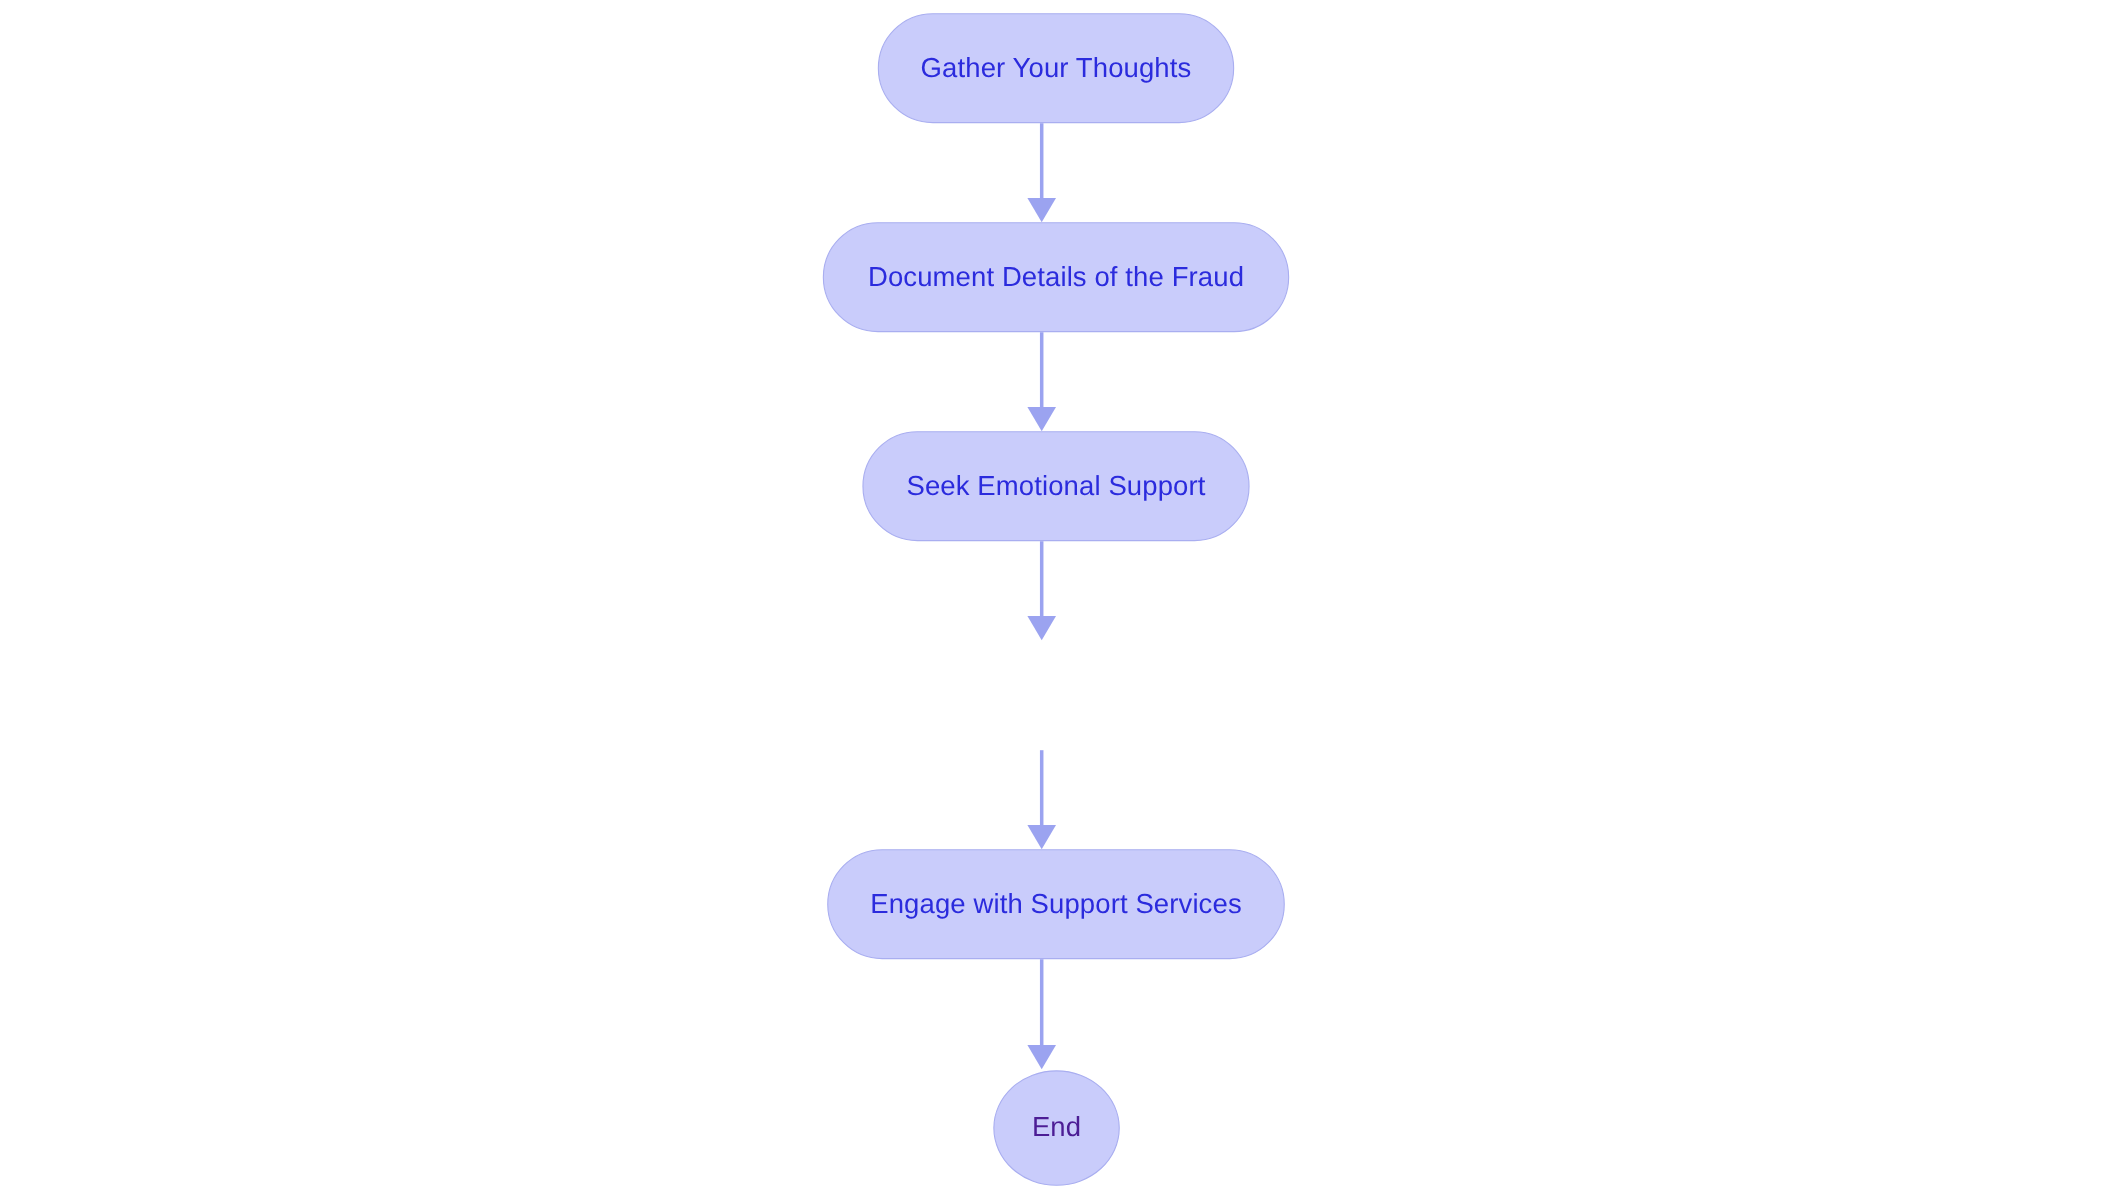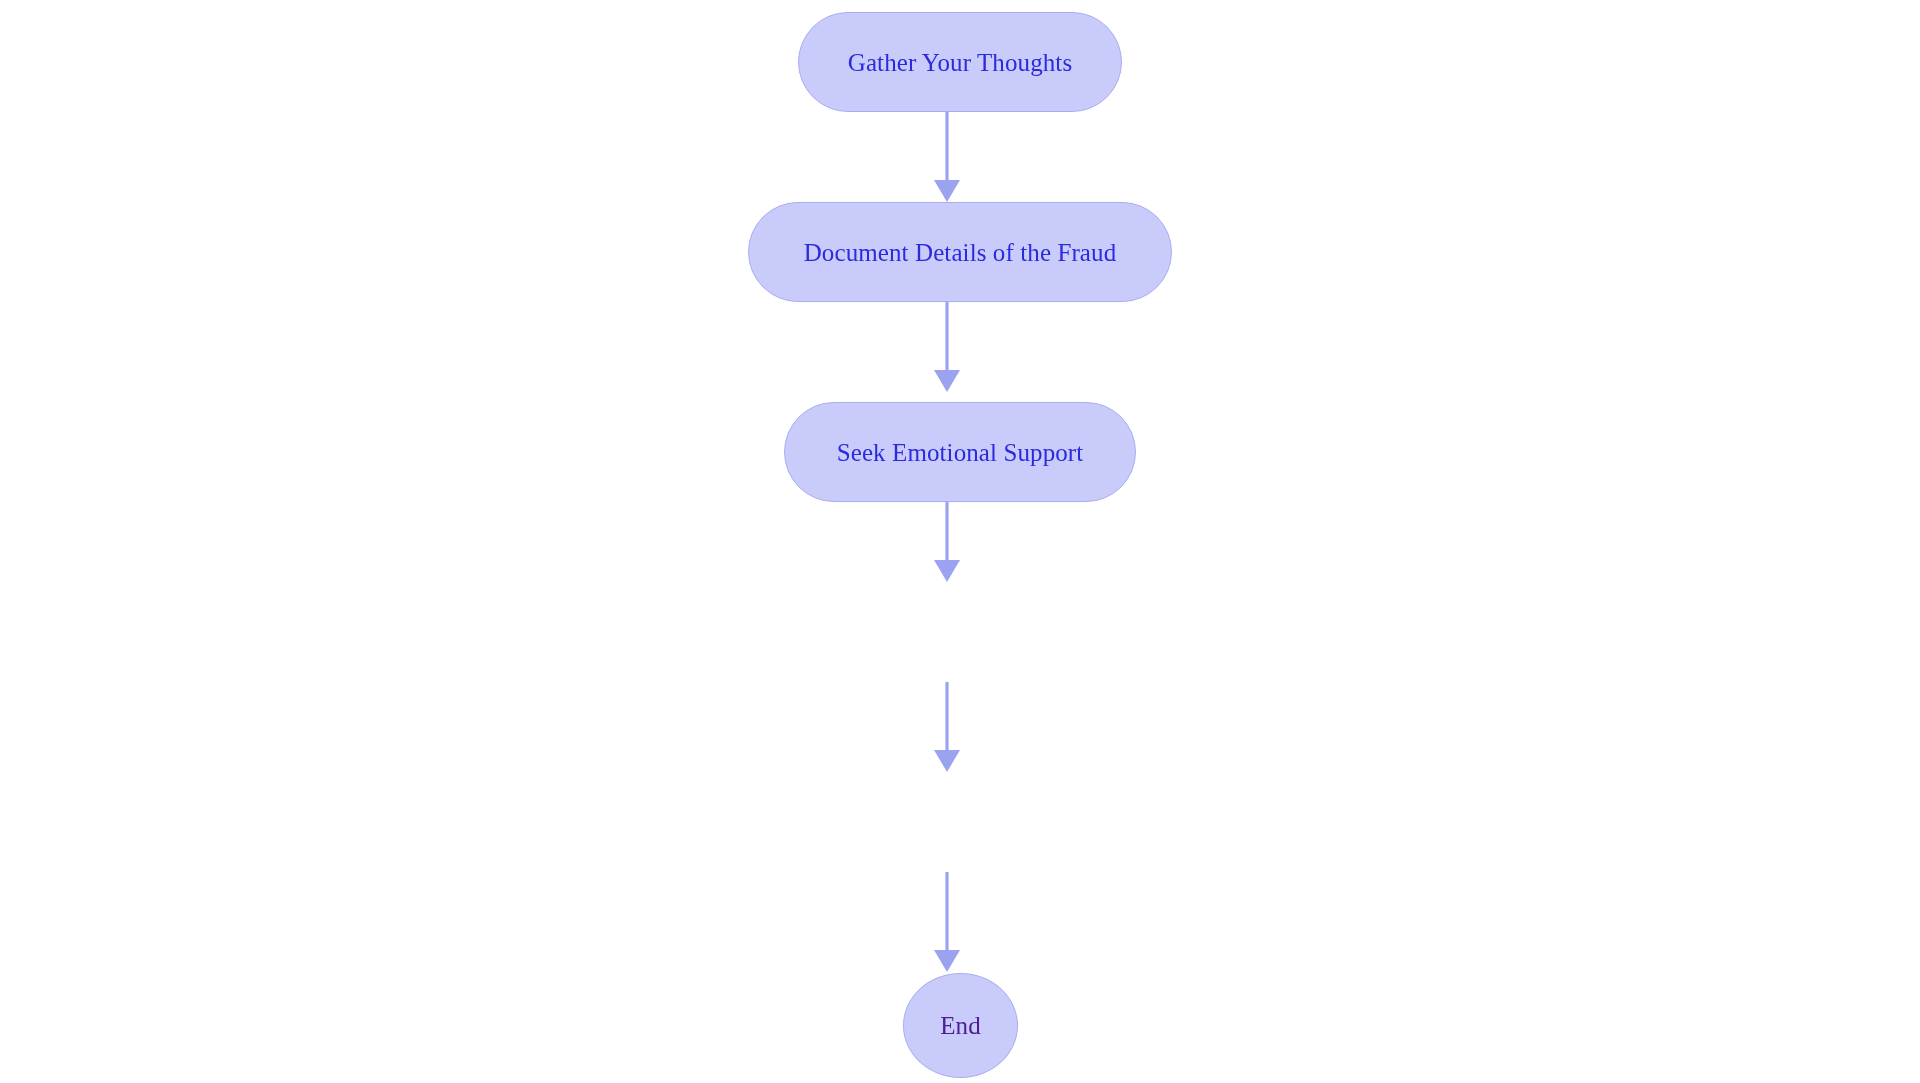--- a/index.html
+++ b/index.html
@@ -17,21 +17,21 @@
   }
   .flow-node {
     position: absolute;
     box-sizing: border-box;
     display: flex;
     align-items: center;
     justify-content: center;
     background: #c9ccfb;
     border: 1.6px solid #a9aef0;
     color: #2b2bdd;
-    font-family: Liberation Serif, serif;
+    font-family: Liberation Sans, sans-serif;
     font-weight: 400;
     white-space: nowrap;
     letter-spacing: 0.1px;
   }
   .flow-node.pill {
     border-radius: 999px;
   }
   .flow-node.circle {
     border-radius: 50%;
   }
@@ -81,19 +81,22 @@
         <line x1="13" y1="0" x2="13" y2="80" stroke="#9ba3f0" stroke-width="3.2"></line>
         <polygon points="0,78 26,78 13,100" fill="#9ba3f0"></polygon>
       </svg>
     </div>
     <div class="flow-node pill" style="left: 798px; top: 12px; width: 324px; height: 100px; background: rgb(201, 204, 251); border-color: rgb(169, 174, 240); color: rgb(43, 43, 221); font-size: 25px;">
       <span class="node-label">Gather Your Thoughts</span>
     </div>
     <div class="flow-node pill" style="left: 748px; top: 202px; width: 424px; height: 100px; background: rgb(201, 204, 251); border-color: rgb(169, 174, 240); color: rgb(43, 43, 221); font-size: 25px;">
       <span class="node-label">Document Details of the Fraud</span>
     </div>
-    <div class="flow-node pill" style="left: 784px; top: 392px; width: 352px; height: 100px; background: rgb(201, 204, 251); border-color: rgb(169, 174, 240); color: rgb(43, 43, 221); font-size: 25px; margin-top: 10px;">
+    <div class="flow-node pill" style="left: 784px; top: 392px; width: 352px; height: 100px; background: rgb(201, 204, 251); border-color: rgb(169, 174, 240); color: rgb(43, 43, 221); font-size: 25px;">
       <span class="node-label">Seek Emotional Support</span>
+    </div>
+    <div class="flow-node pill" style="left: 752px; top: 772px; width: 416px; height: 100px; background: rgb(201, 204, 251); border-color: rgb(169, 174, 240); color: rgb(43, 43, 221); font-size: 25px;">
+      <span class="node-label">Engage with Support Services</span>
     </div>
     <div class="flow-node circle" style="left: 903px; top: 973px; width: 115px; height: 105px; background: rgb(201, 204, 251); border-color: rgb(169, 174, 240); color: #4c1d95; font-size: 25px;">
       <span class="node-label">End</span>
     </div>
   </div>
 
 </body></html>

